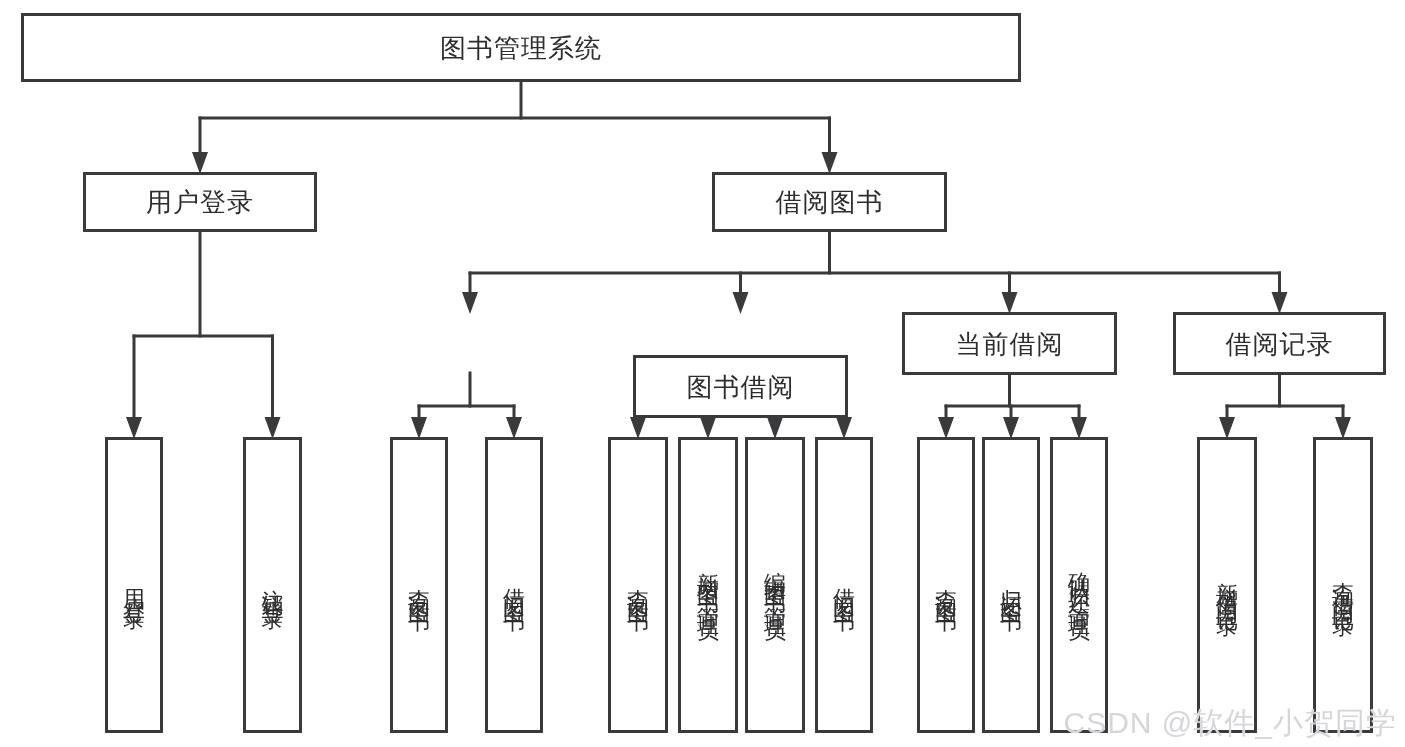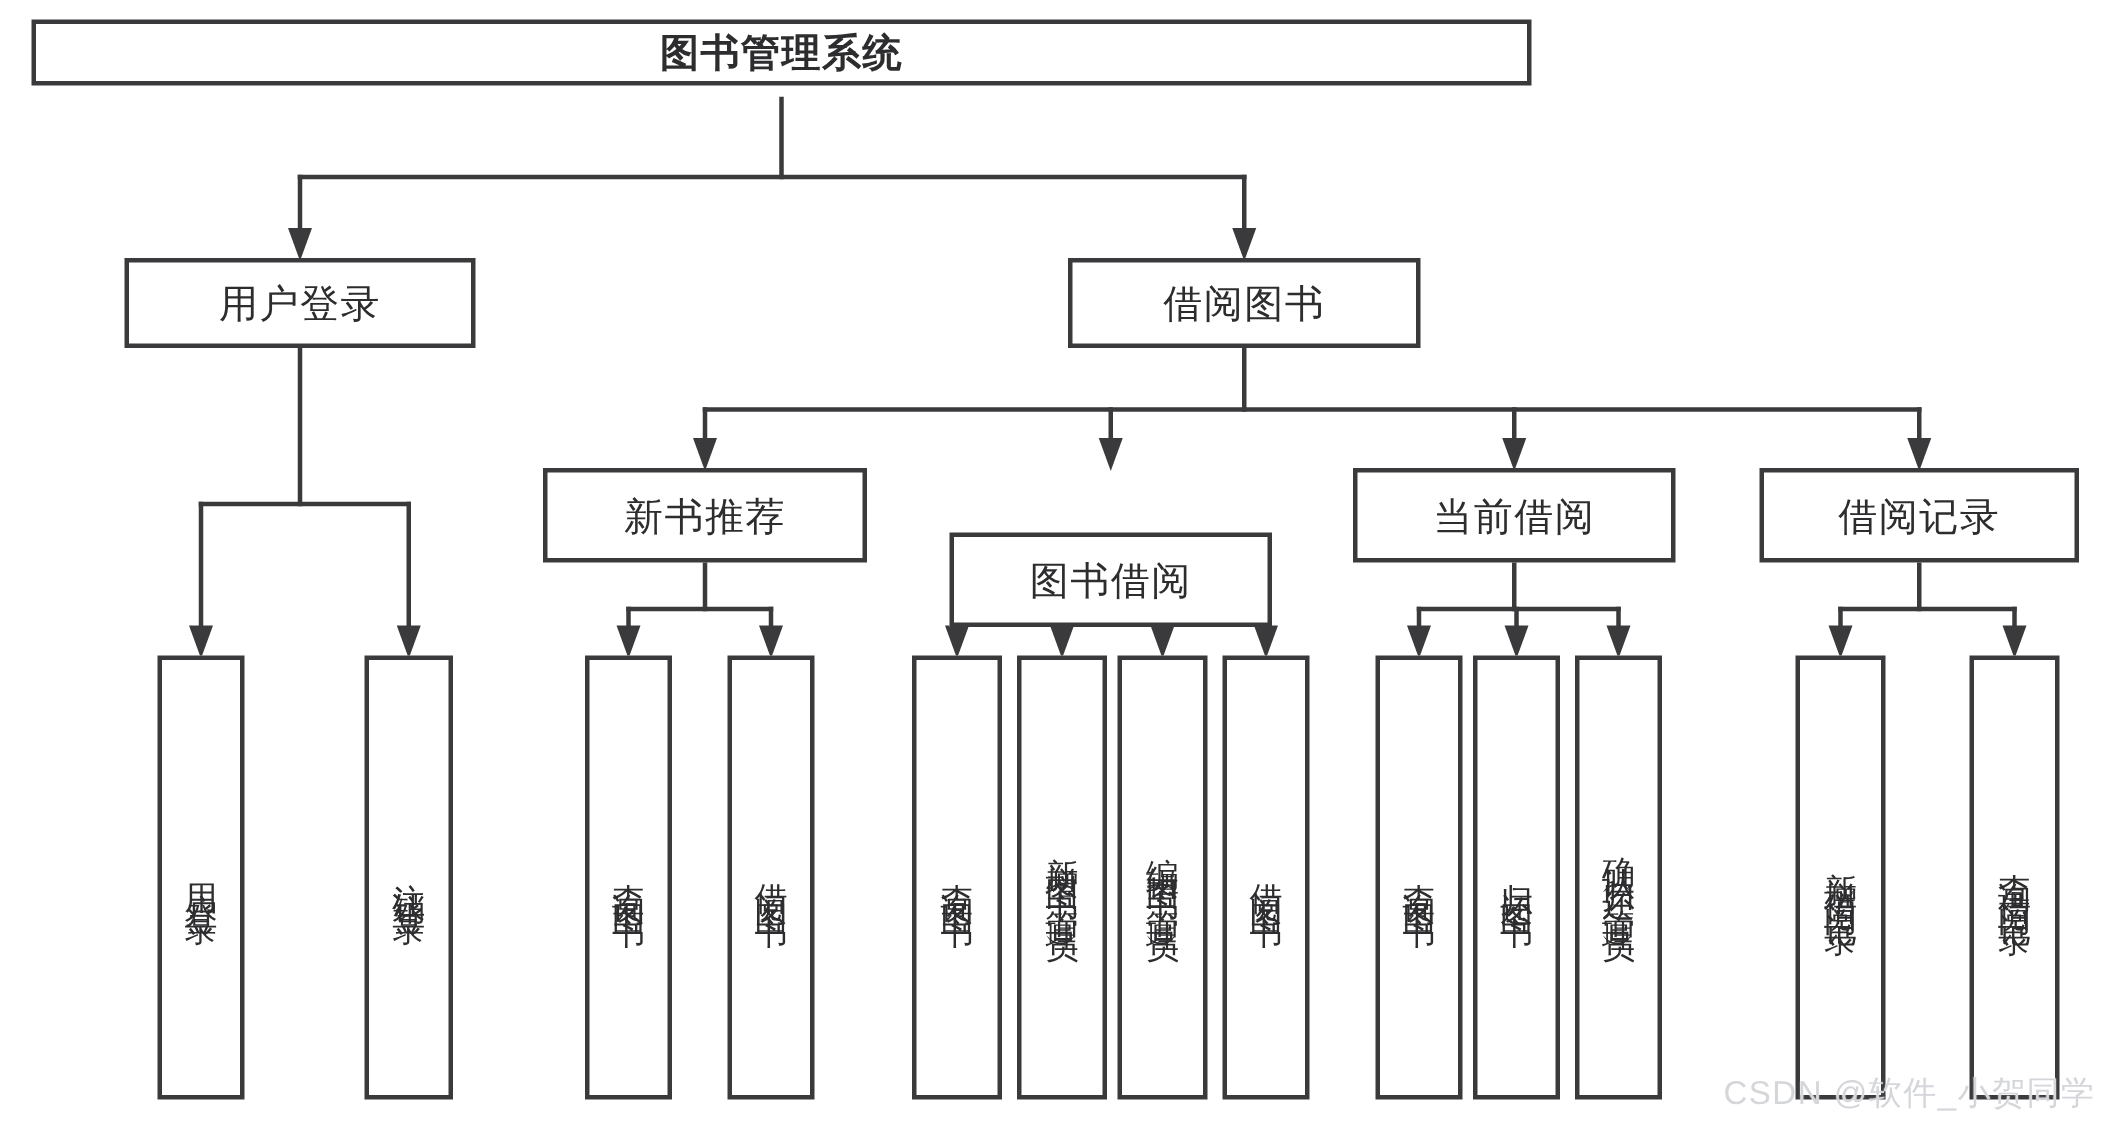--- a/index.html
+++ b/index.html
@@ -29,21 +29,21 @@
   .node.v .lbl{
     writing-mode:vertical-rl;
     font-size:22px;
     letter-spacing:7px;
     line-height:1;
   }
   .watermark{
     position:absolute;
     right:8px;bottom:3px;
     z-index:5;
-    font-size:22px;
+    font-size:30px;
     letter-spacing:1px;
     color:var(--wm,#d4d6da);
     text-shadow:0 0 1px #ffffff;
     white-space:nowrap;
   }
 </style>
 </head>
 <body>
 
 <div class="stage" id="stage" style="--line: #3a3a3c; --box-bg: #ffffff; --text: #2d2d2f; --wm: #d4d6da;">
@@ -95,37 +95,34 @@
       <line x1="1079" y1="406" x2="1079" y2="419" stroke="#3a3a3c" stroke-width="3" stroke-linecap="square"></line>
       <polygon points="1071,417 1087,417 1079,439" fill="#3a3a3c"></polygon>
       <line x1="1279.5" y1="373" x2="1279.5" y2="406" stroke="#3a3a3c" stroke-width="3" stroke-linecap="square"></line>
       <line x1="1227" y1="406" x2="1343" y2="406" stroke="#3a3a3c" stroke-width="3" stroke-linecap="square"></line>
       <line x1="1227" y1="406" x2="1227" y2="419" stroke="#3a3a3c" stroke-width="3" stroke-linecap="square"></line>
       <polygon points="1219,417 1235,417 1227,439" fill="#3a3a3c"></polygon>
       <line x1="1343" y1="406" x2="1343" y2="419" stroke="#3a3a3c" stroke-width="3" stroke-linecap="square"></line>
       <polygon points="1335,417 1351,417 1343,439" fill="#3a3a3c"></polygon>
     </svg>
   <div class="watermark">CSDN @软件_小贺同学</div>
-<div class="node h" style="left: 21px; top: 13px; width: 1000px; height: 44px; font-weight: bold;">
+<div class="node h" style="left: 21px; top: 13px; width: 1000px; height: 69px;">
       <span class="lbl">图书管理系统</span>
     </div>
     <div class="node h" style="left: 83px; top: 172px; width: 234px; height: 60px;">
       <span class="lbl">用户登录</span>
     </div>
     <div class="node h" style="left: 712px; top: 172px; width: 235px; height: 60px;">
       <span class="lbl">借阅图书</span>
     </div>
     <div class="node v" style="left: 105px; top: 437px; width: 58px; height: 296px;">
       <span class="lbl">用户登录</span>
     </div>
     <div class="node v" style="left: 243px; top: 437px; width: 59px; height: 296px;">
       <span class="lbl">注销登录</span>
-    </div>
-    <div class="node h" style="left: 362px; top: 312px; width: 216px; height: 63px;">
-      <span class="lbl">新书推荐</span>
     </div>
     <div class="node h" style="left: 633px; top: 312px; width: 215px; height: 63px; margin-top: 43px;">
       <span class="lbl">图书借阅</span>
     </div>
     <div class="node h" style="left: 1173px; top: 312px; width: 213px; height: 63px;">
       <span class="lbl">借阅记录</span>
     </div>
     <div class="node h" style="left: 902px; top: 312px; width: 215px; height: 63px;">
       <span class="lbl">当前借阅</span>
     </div>

